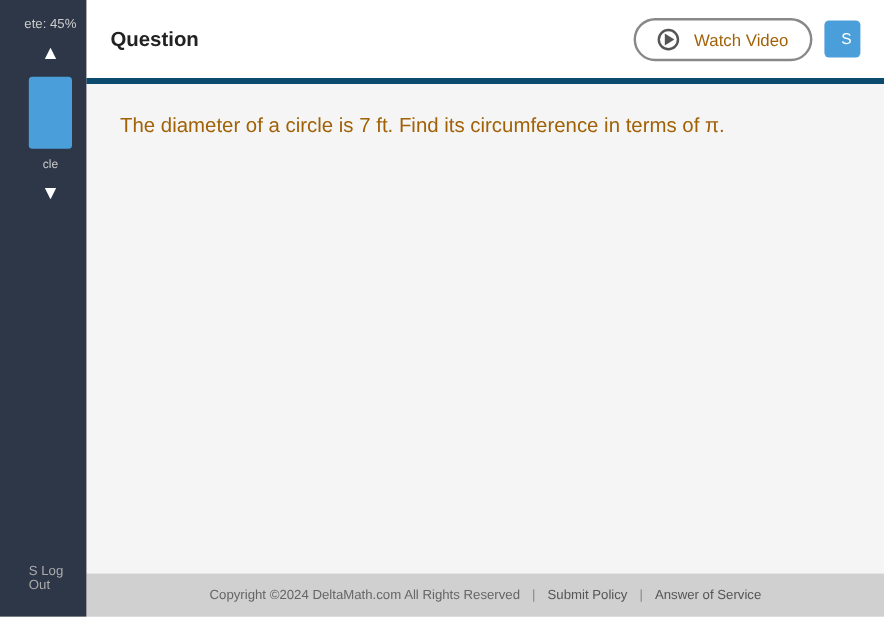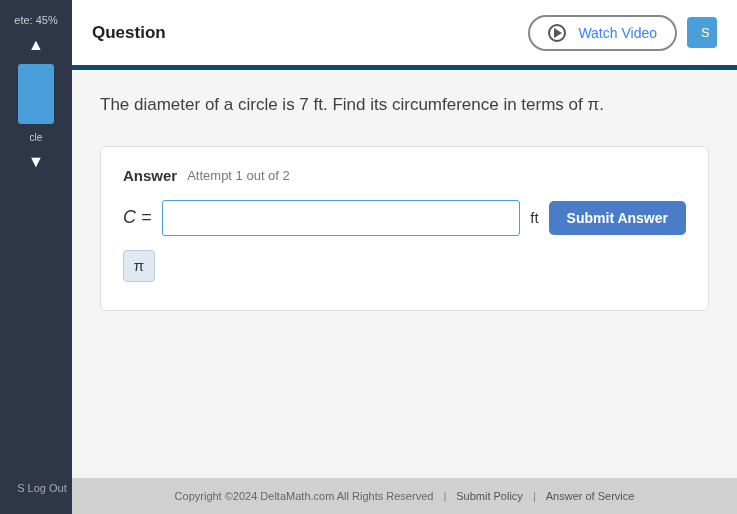--- a/index.html
+++ b/index.html
@@ -16,20 +16,21 @@
     .sidebar {
       width: 72px;
       background: #2d3748;
       height: 514px;
       display: flex;
       flex-direction: column;
       align-items: center;
       padding-top: 10px;
       flex-shrink: 0;
       position: relative;
+      padding-left: 12px;
     }
 
     .sidebar-progress {
       color: #ccc;
       font-size: 11px;
       text-align: center;
       padding: 4px 2px;
     }
 
     .sidebar-arrow-up {
@@ -105,21 +106,21 @@
     .watch-video-btn {
       display: flex;
       align-items: center;
       gap: 12px;
       border: 2px solid #888;
       border-radius: 22px;
       padding: 7px 18px;
       background: white;
       cursor: pointer;
       font-size: 14px;
-      color: #3b82f6;
+      color: #a16207;
     }
 
     .play-icon {
       width: 18px;
       height: 18px;
       border: 2px solid #555;
       border-radius: 50%;
       display: flex;
       align-items: center;
       justify-content: center;
@@ -148,21 +149,21 @@
 
     
     .problem-area {
       padding: 22px 28px;
       background: #f5f5f5;
       flex: 1;
     }
 
     .problem-text {
       font-size: 17px;
-      color: #404040;
+      color: #a16207;
       margin-bottom: 28px;
       line-height: 1.5;
     }
 
     .answer-section {
       background: white;
       border-radius: 6px;
       padding: 20px 22px 28px 22px;
       border: 1px solid #ddd;
     }
@@ -288,35 +289,20 @@
         </div>
         <span>Watch Video</span>
       </button>
       <button class="skip-btn">S</button>
     </div>
   </div>
 
   <div class="problem-area">
     <p class="problem-text">The diameter of a circle is 7 ft. Find its circumference in terms of π.</p>
 
-    <div class="answer-section">
-      <div class="answer-header">
-        <span class="answer-label">Answer</span>
-        <span class="attempt-text">Attempt 1 out of 2</span>
-      </div>
-
-      <div class="input-row">
-        <span class="c-equals">C =</span>
-        <input class="answer-input" type="text" value="" style="">
-        <span class="unit-label">ft</span>
-        <button class="submit-btn">Submit Answer</button>
-      </div>
-
-      <button class="pi-btn">π</button>
-    </div>
   </div>
 
   <div class="footer">
     <span>Copyright ©2024 DeltaMath.com All Rights Reserved</span>
     <span class="footer-sep">|</span>
     <a class="footer-link">Submit Policy</a>
     <span class="footer-sep">|</span>
     <a class="footer-link">Answer of Service</a>
   </div>
 

